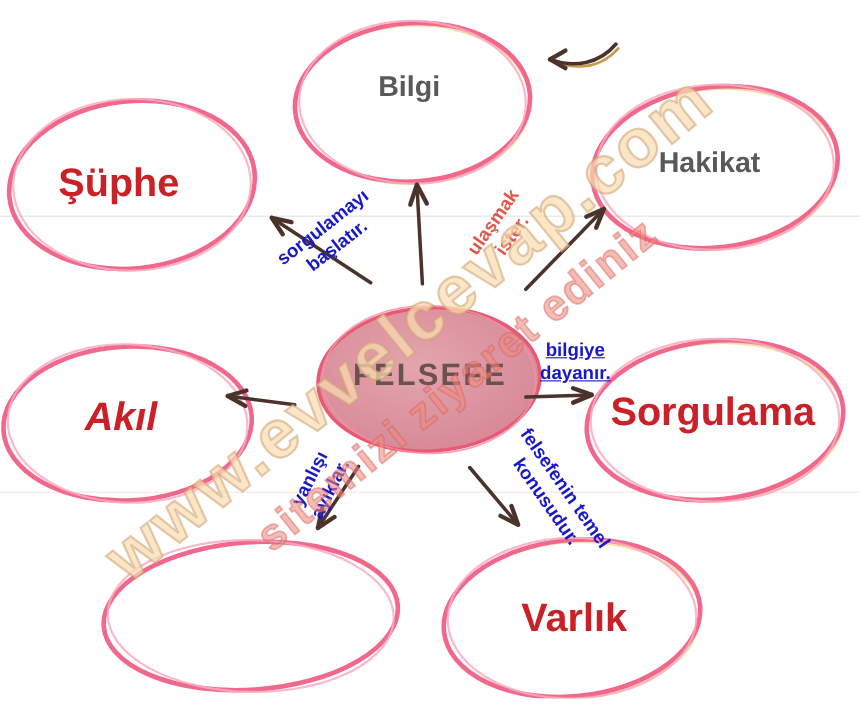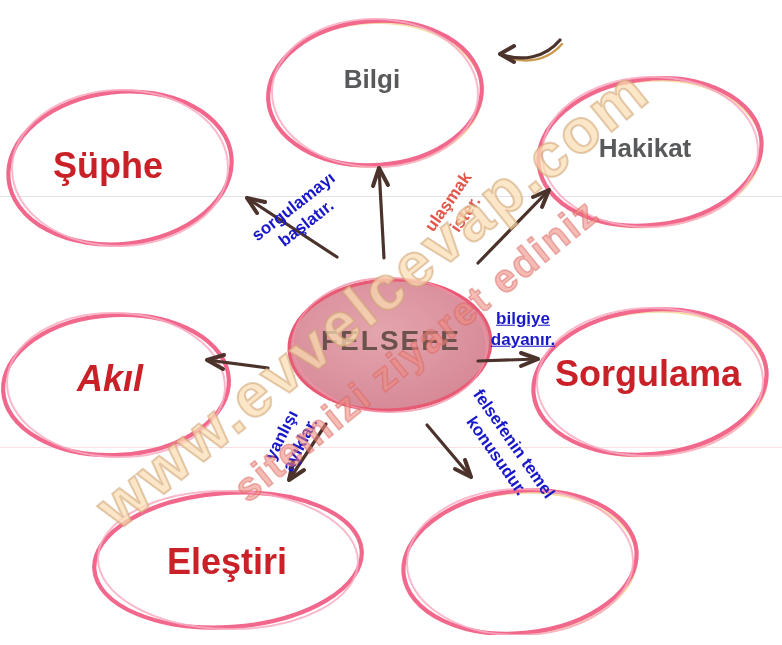--- a/index.html
+++ b/index.html
@@ -128,21 +128,21 @@
         <path d="M 500,54 L 514,62 M 500,54 L 514,46" stroke-width="4"></path>
       </g>
     </g>
   </svg>
 
   <div class="label node-gray" style="left:372px; top:79px;">Bilgi</div>
   <div class="label node-gray" style="left:645px; top:148px;">Hakikat</div>
   <div class="label node-red" style="left:108px; top:166px;">Şüphe</div>
   <div class="label node-red" style="left:110px; top:379px;font-style:italic;">Akıl</div>
   <div class="label node-red" style="left:648px; top:374px;">Sorgulama</div>
-  <div class="label node-red" style="left:227px; top:562px;">Eleştiri</div>
+  <div class="label node-red" style="left:522px; top:562px;">Varlık</div>
   <div class="label center-label" style="left:391px; top:341px;">FELSEFE</div>
 
   <div class="edge e-suphe">
     <div>sorgulamayı</div>
     <div>başlatır.</div>
   </div>
   <div class="edge edge-salmon e-hakikat">
     <div>ulaşmak</div>
     <div>ister.</div>
   </div>

